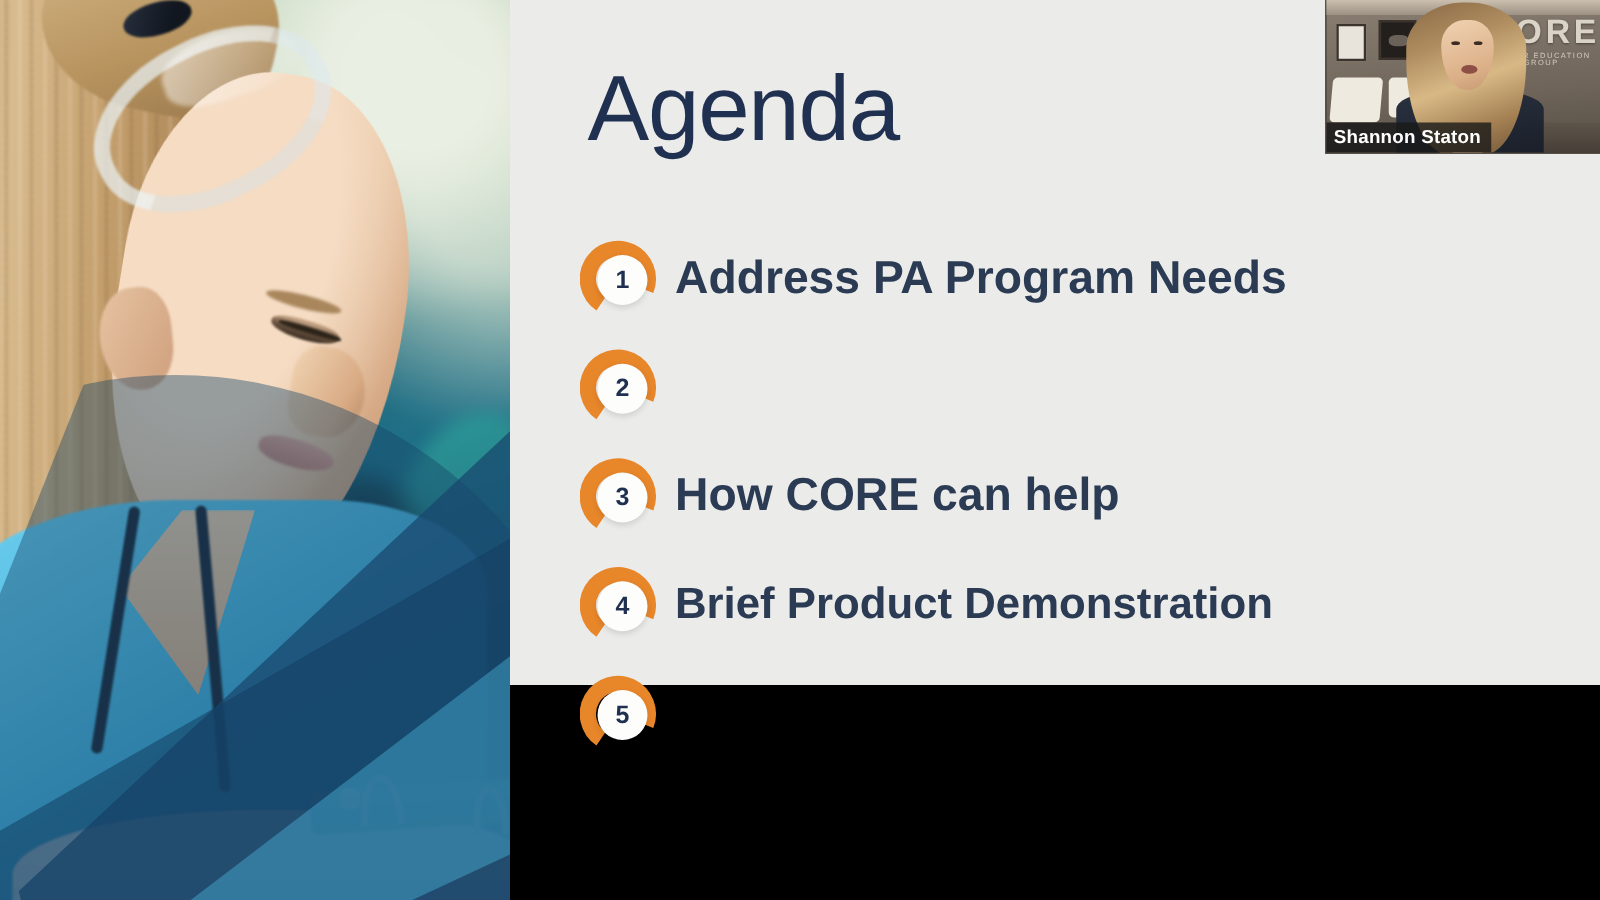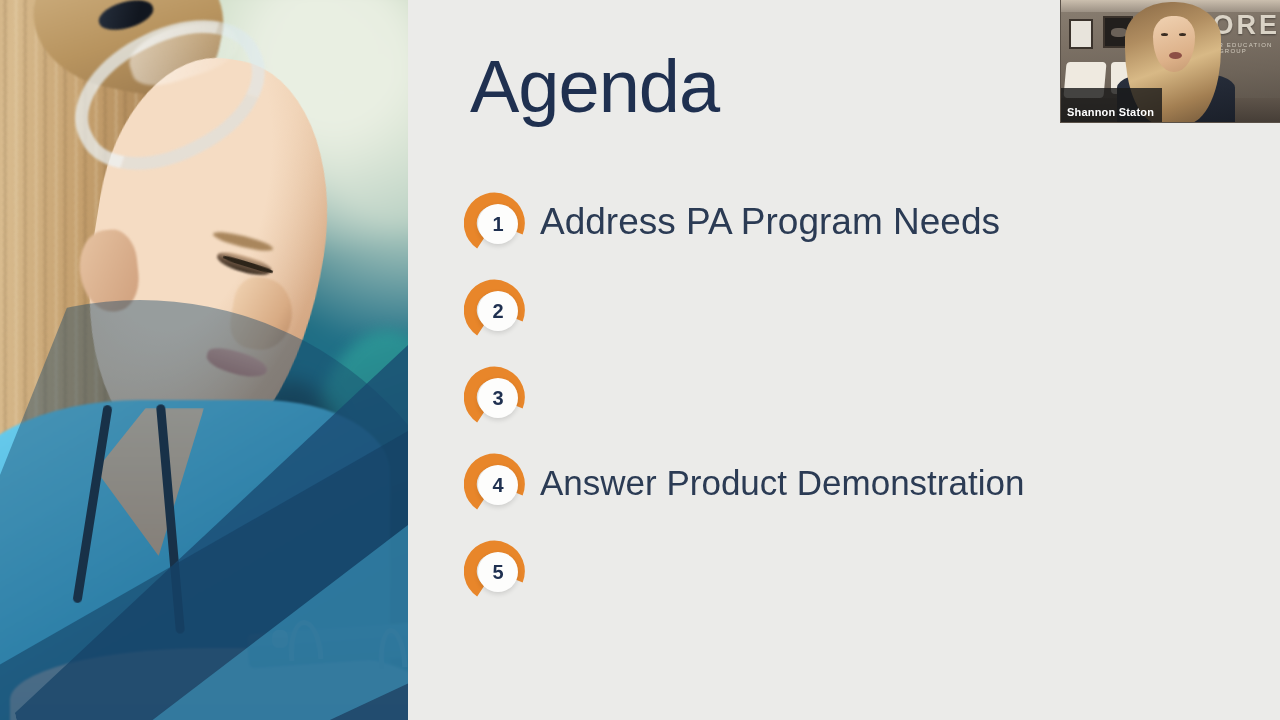--- a/index.html
+++ b/index.html
@@ -187,21 +187,21 @@
     clip-path:polygon(0 100%, 100% 100%, 100% 0, 40% 0);
   }
   .wedge-cyan{
     position:absolute; left:150px; top:470px; width:330px; height:300px;
     background:rgba(74,178,214,.45);
     clip-path:polygon(100% 0, 100% 60%, 22% 100%, 0 84%);
   }
 
   
   .slide{
-    position:absolute; left:408px; top:0; width:872px; height:720px;
+    position:absolute; left:408px; top:0; width:872px; height:548px;
     background:#ebebe9;
   }
   .slide-title{
     position:absolute; left:62px; top:50px;
     font-size:74px; font-weight:400; letter-spacing:-1px;
     color:#1f3050; line-height:1;
   }
   .agenda-list{
     position:absolute; left:56px; top:178px; width:800px;
   }
@@ -216,21 +216,21 @@
     position:absolute; left:14px; top:13px; width:40px; height:40px;
     background:#fdfdfc; border-radius:50%;
     box-shadow:0 2px 5px rgba(0,0,0,.13);
     display:flex; align-items:center; justify-content:center;
   }
   .badge .num{
     font-size:20px; font-weight:700; color:#1f3050;
     font-family:"Liberation Sans", sans-serif; line-height:1;
   }
   .item-label{
-    font-size:37px; font-weight:400; color:#2b3b54; letter-spacing:0px;
+    font-size:37px; font-weight:700; color:#2b3b54; letter-spacing:0px;
     white-space:nowrap;
   }
   .agenda-item.sm .item-label{ font-size:35px; }
 
   
   .video-tile{
     position:absolute; right:0; top:0; width:220px; height:123px;
     overflow:hidden; background:#2a2420;
     border-left:1px solid #5a5148; border-bottom:1px solid #5a5148;
   }
@@ -295,23 +295,23 @@
     position:absolute; left:56px; top:72px; width:118px; height:52px;
     background:linear-gradient(170deg,#2b3240,#1a1f29);
     border-radius:38% 38% 0 0 / 30% 30% 0 0;
   }
   .v-top{
     position:absolute; left:96px; top:82px; width:34px; height:42px;
     background:linear-gradient(180deg,#e8ddcd,#cdbfab);
     clip-path:polygon(38% 0,62% 0,86% 100%,14% 100%);
   }
   .v-nameplate{
-    position:absolute; left:0; bottom:0; padding:18px 8px 4px 6px;
+    position:absolute; left:0; bottom:0; padding:3px 8px 4px 6px;
     background:rgba(25,25,25,.80);
-    color:#fff; font-size:11px; font-weight:700;
+    color:#fff; font-size:15px; font-weight:700;
     letter-spacing:.2px; white-space:nowrap;
   }
 </style>
 </head>
 <body>
 
 <div id="stage">
 
   <div class="photo-panel">
     <div class="bg-blur"></div>
@@ -382,32 +382,33 @@
 
       <div class="agenda-item">
         <div class="badge">
           <svg class="arc" viewBox="0 0 62 62">
             <path d="M 16.8 52.0 A 24 24 0 1 1 52.6 41.0" fill="none" stroke="#e8862a" stroke-width="13" stroke-linecap="butt"></path>
           </svg>
           <div class="disc">
             <span class="num">3</span>
           </div>
         </div>
+        <div class="item-label">How CORE can help</div>
       </div>
 
       <div class="agenda-item sm">
         <div class="badge">
           <svg class="arc" viewBox="0 0 62 62">
             <path d="M 16.8 52.0 A 24 24 0 1 1 52.6 41.0" fill="none" stroke="#e8862a" stroke-width="13" stroke-linecap="butt"></path>
           </svg>
           <div class="disc">
             <span class="num">4</span>
           </div>
         </div>
-        <div class="item-label">Answer Product Demonstration</div>
+        <div class="item-label">Brief Product Demonstration</div>
       </div>
 
       <div class="agenda-item sm">
         <div class="badge">
           <svg class="arc" viewBox="0 0 62 62">
             <path d="M 16.8 52.0 A 24 24 0 1 1 52.6 41.0" fill="none" stroke="#e8862a" stroke-width="13" stroke-linecap="butt"></path>
           </svg>
           <div class="disc">
             <span class="num">5</span>
           </div>

